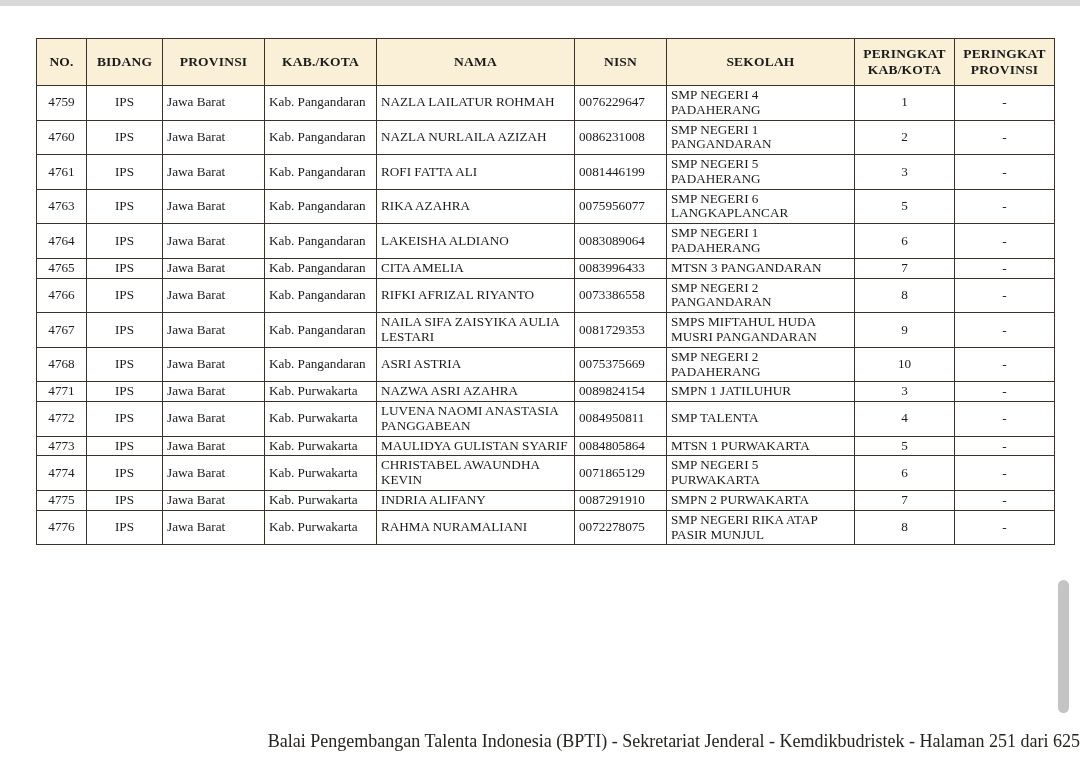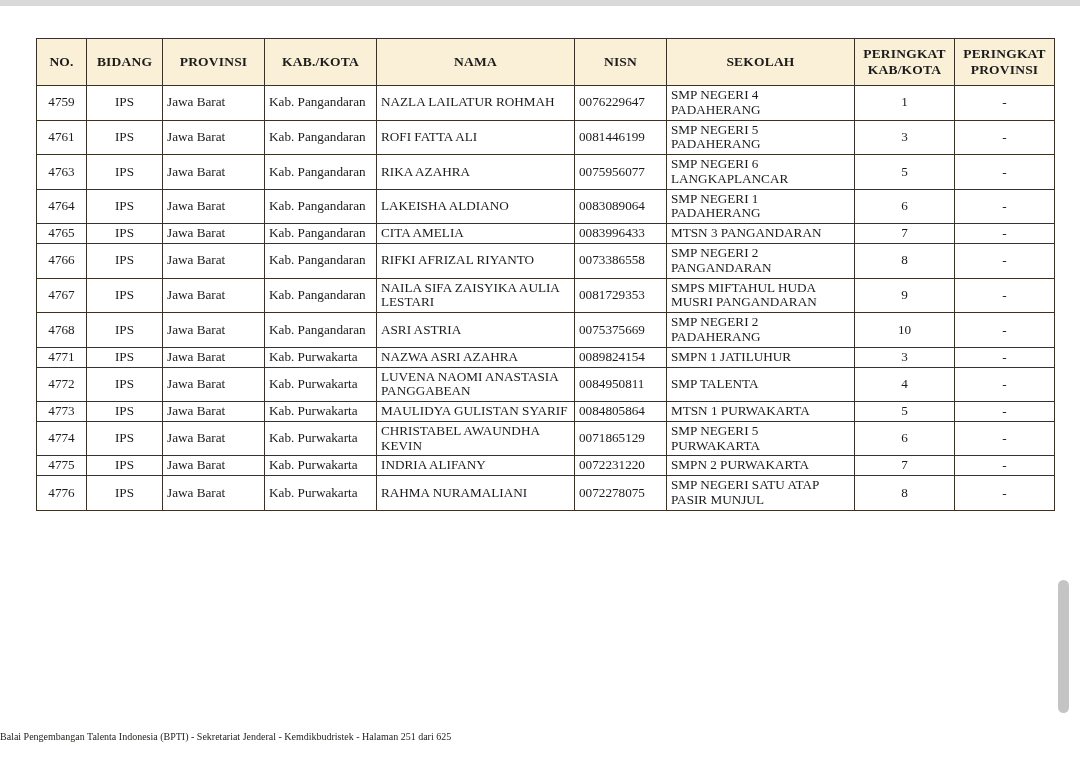--- a/index.html
+++ b/index.html
@@ -91,22 +91,22 @@
   td.cell-pkab     { text-align: center; }
   td.cell-pprov    { text-align: center; }
 
   .hdr-two-line { display: block; line-height: 1.15; }
 
   #doc-footer {
     position: absolute;
     left: 0;
     top: 725px;
     width: 1080px;
-    text-align: left;
-    font-size: 10px;
+    text-align: right;
+    font-size: 18px;
     color: #26231e;
     font-family: "Liberation Serif", "DejaVu Serif", serif;
   }
 
   
   #page-scrollbar-track {
     position: absolute;
     right: 4px;
     top: 6px;
     width: 14px;
@@ -168,20 +168,31 @@
             <td class="cell-bidang">IPS</td>
             <td class="cell-provinsi">Jawa Barat</td>
             <td class="cell-kabkota">Kab. Pangandaran</td>
             <td class="cell-nama">NAZLA LAILATUR ROHMAH</td>
             <td class="cell-nisn">0076229647</td>
             <td class="cell-sekolah">SMP NEGERI 4 PADAHERANG</td>
             <td class="cell-pkab">1</td>
             <td class="cell-pprov">-</td>
           </tr>
           <tr>
+            <td class="cell-no">4760</td>
+            <td class="cell-bidang">IPS</td>
+            <td class="cell-provinsi">Jawa Barat</td>
+            <td class="cell-kabkota">Kab. Pangandaran</td>
+            <td class="cell-nama">NAZLA NURLAILA AZIZAH</td>
+            <td class="cell-nisn">0086231008</td>
+            <td class="cell-sekolah">SMP NEGERI 1 PANGANDARAN</td>
+            <td class="cell-pkab">2</td>
+            <td class="cell-pprov">-</td>
+          </tr>
+          <tr>
             <td class="cell-no">4761</td>
             <td class="cell-bidang">IPS</td>
             <td class="cell-provinsi">Jawa Barat</td>
             <td class="cell-kabkota">Kab. Pangandaran</td>
             <td class="cell-nama">ROFI FATTA ALI</td>
             <td class="cell-nisn">0081446199</td>
             <td class="cell-sekolah">SMP NEGERI 5 PADAHERANG</td>
             <td class="cell-pkab">3</td>
             <td class="cell-pprov">-</td>
           </tr>
@@ -294,33 +305,33 @@
             <td class="cell-sekolah">SMP NEGERI 5 PURWAKARTA</td>
             <td class="cell-pkab">6</td>
             <td class="cell-pprov">-</td>
           </tr>
           <tr>
             <td class="cell-no">4775</td>
             <td class="cell-bidang">IPS</td>
             <td class="cell-provinsi">Jawa Barat</td>
             <td class="cell-kabkota">Kab. Purwakarta</td>
             <td class="cell-nama">INDRIA ALIFANY</td>
-            <td class="cell-nisn">0072231220</td>
+            <td class="cell-nisn">0087291910</td>
             <td class="cell-sekolah">SMPN 2 PURWAKARTA</td>
             <td class="cell-pkab">7</td>
             <td class="cell-pprov">-</td>
           </tr>
           <tr>
             <td class="cell-no">4776</td>
             <td class="cell-bidang">IPS</td>
             <td class="cell-provinsi">Jawa Barat</td>
             <td class="cell-kabkota">Kab. Purwakarta</td>
             <td class="cell-nama">RAHMA NURAMALIANI</td>
             <td class="cell-nisn">0072278075</td>
-            <td class="cell-sekolah">SMP NEGERI SATU ATAP PASIR MUNJUL</td>
+            <td class="cell-sekolah">SMP NEGERI RIKA ATAP PASIR MUNJUL</td>
             <td class="cell-pkab">8</td>
             <td class="cell-pprov">-</td>
           </tr>
         </tbody>
     </table>
   </div>
 
   <div id="doc-footer">Balai Pengembangan Talenta Indonesia (BPTI) - Sekretariat Jenderal - Kemdikbudristek - Halaman 251 dari 625</div>
 
   <div id="page-scrollbar-track">

